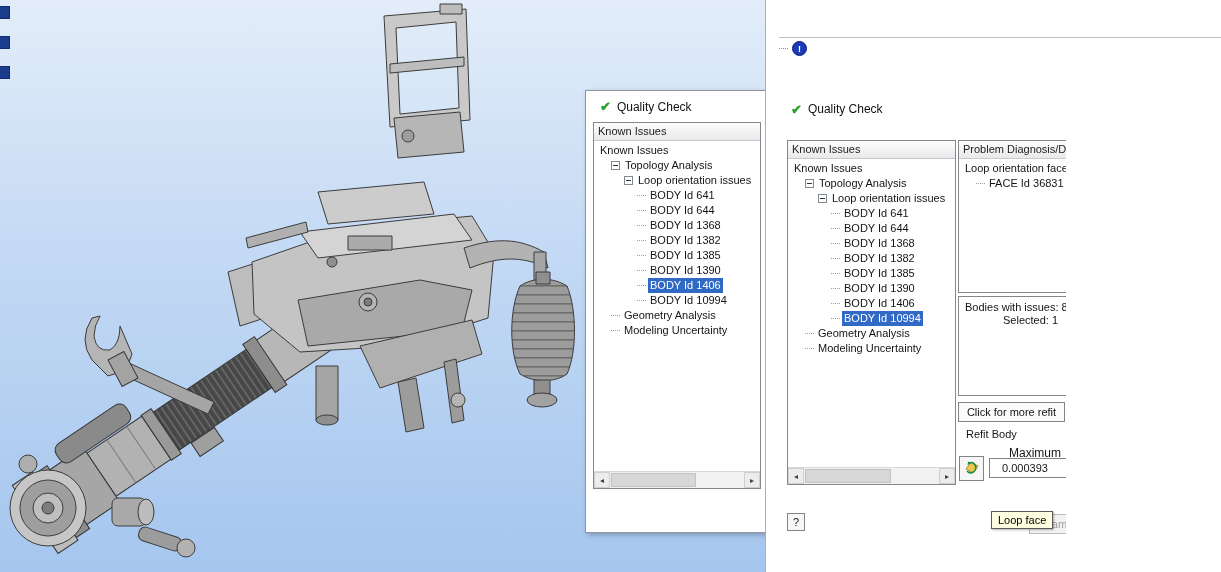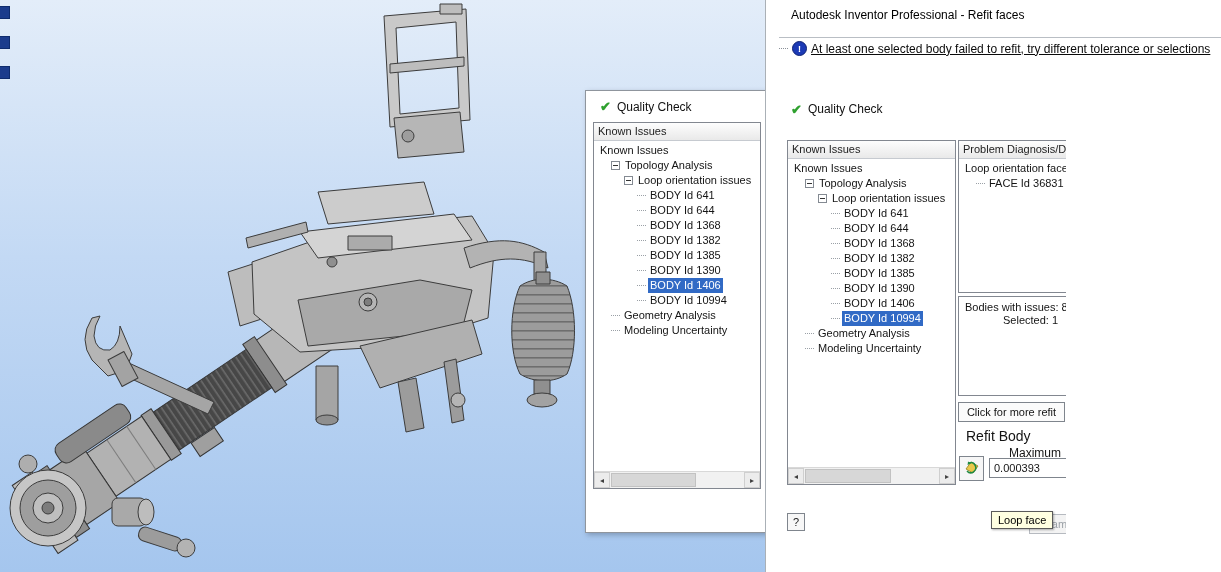--- a/index.html
+++ b/index.html
@@ -51,26 +51,26 @@
   .tw2{position:absolute;left:21px;top:140px;width:167px;border:1px solid #828790;background:#fff}
   .tb-right{height:306px}
   .diag-wrap{position:absolute;left:192px;top:140px;width:220px;border:1px solid #828790;background:#fff}
   .tb-diag{height:131px}
   .sum-box{position:absolute;left:192px;top:296px;width:220px;height:100px;border:1px solid #828790;background:#fff;
     font-size:11px;color:#141414;padding-top:4px;box-sizing:border-box}
   .sum1{padding-left:6px}
   .sum2{padding-left:44px;margin-top:1px}
   .help-btn{position:absolute;left:192px;top:402px;width:107px;height:20px;font-size:11px;font-family:inherit;
     color:#141414;background:#fbfbfb;border:1px solid #7f858d}
-  .rg-label{position:absolute;left:200px;top:428px;font-size:14px;color:#141414}
+  .rg-label{position:absolute;left:200px;top:428px;font-size:11px;color:#141414}
   .rg-max{position:absolute;left:243px;top:446px;font-size:12px;color:#141414;white-space:nowrap}
   .icon-btn{position:absolute;left:193px;top:456px;width:25px;height:25px;background:#f6f6f6;
     border:1px solid #7f858d;padding:2px}
   .dev-input{position:absolute;left:223px;top:458px;width:100px;height:20px;border:1px solid #7f858d;
-    font-size:11px;font-family:inherit;padding:2px 4px;box-sizing:border-box;color:#141414}
+    font-size:11px;font-family:inherit;padding:2px 12px;box-sizing:border-box;color:#141414}
   .exam-btn{position:absolute;left:263px;top:514px;width:80px;height:20px;font-size:11px;font-family:inherit;
     color:#9aa0a6;background:#f3f3f3;border:1px solid #b6bac0;text-align:left;padding-left:9px}
   .qhelp{position:absolute;left:21px;top:513px;width:18px;height:18px;font-size:11px;font-family:inherit;
     color:#222;background:#f7f7f7;border:1px solid #7f858d;padding:0}
   .tooltip{position:absolute;left:225px;top:511px;background:#ffffe1;border:1px solid #5a5a5a;font-size:11px;
     color:#000;padding:2px 6px;white-space:nowrap;box-shadow:1px 1px 2px rgba(0,0,0,.3);z-index:20}
 </style>
 </head>
 <body>
 
@@ -245,26 +245,24 @@
         <span class="sarrow">◂</span>
         <span class="strack">
             <span class="sthumb"></span>
           </span>
         <span class="sarrow">▸</span>
       </div>
     </div>
   </div>
 
   <div class="refit-window">
-    <div class="rw-title">Autodesk Inventor Professional - Refit faces</div>
     <div class="rw-sep"></div>
     <div class="rw-warning">
       <span class="wdash"></span>
       <span class="wicon">!</span>
-      <span class="wtext">At least one selected body failed to refit, try different tolerance or selections</span>
     </div>
     <div class="rw-qc">
       <span class="check">✔</span>
       <span>Quality Check</span>
     </div>
 
     <div class="rw-clip">
 
       <div class="tree-wrap tw2" style="left:21px;top:140px">
         <div class="tree-header">Known Issues</div>

